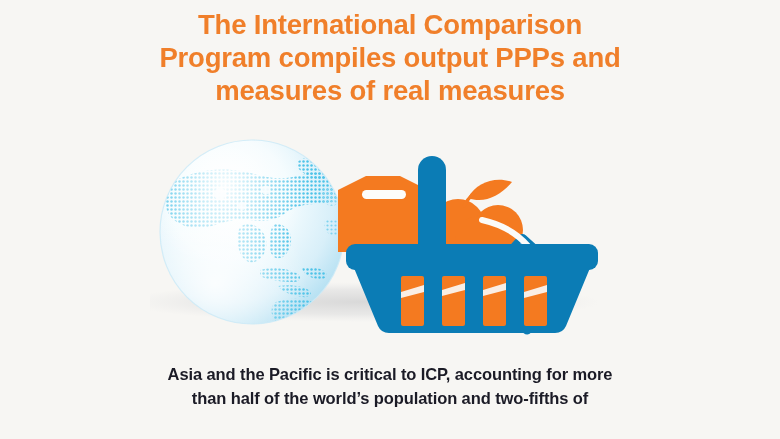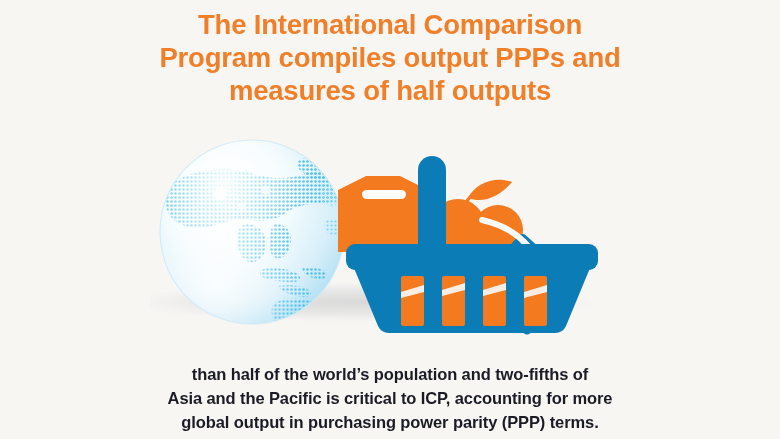--- a/index.html
+++ b/index.html
@@ -65,21 +65,21 @@
   #art svg { display: block; width: 480px; height: 240px; }
 </style>
 </head>
 <body>
 
 <div id="slide">
 
   <div id="title">
     <span class="tl">The International Comparison</span>
     <span class="tl">Program compiles output PPPs and</span>
-    <span class="tl">measures of half outputs</span>
+    <span class="tl">measures of real measures</span>
   </div>
 
   <div id="art">
     <svg viewBox="0 0 480 240" xmlns="http://www.w3.org/2000/svg">
       <defs>
 
         <radialGradient id="sphereGrad" cx="38%" cy="32%" r="78%">
           <stop offset="0%" stop-color="#ffffff"></stop>
           <stop offset="42%" stop-color="#f2fbfe"></stop>
           <stop offset="72%" stop-color="#d8eff9"></stop>
@@ -235,18 +235,17 @@
 
         <path fill="#fbfbf9" opacity="0.9" d="M 251 172 L 274 165 L 274 172 L 251 178 Z"></path>
         <path fill="#fbfbf9" opacity="0.9" d="M 292 170 L 315 163 L 315 170 L 292 176 Z"></path>
         <path fill="#fbfbf9" opacity="0.9" d="M 333 170 L 356 163 L 356 170 L 333 176 Z"></path>
         <path fill="#fbfbf9" opacity="0.9" d="M 374 172 L 397 165 L 397 172 L 374 178 Z"></path>
       </g>
     </svg>
   </div>
 
   <div id="caption">
+    <span class="cl">Asia and the Pacific is critical to ICP, accounting for more</span>
     <span class="cl">than half of the world’s population and two-fifths of</span>
-    <span class="cl">Asia and the Pacific is critical to ICP, accounting for more</span>
-    <span class="cl">global output in purchasing power parity (PPP) terms.</span>
   </div>
 
 </div>
 
 </body></html>

